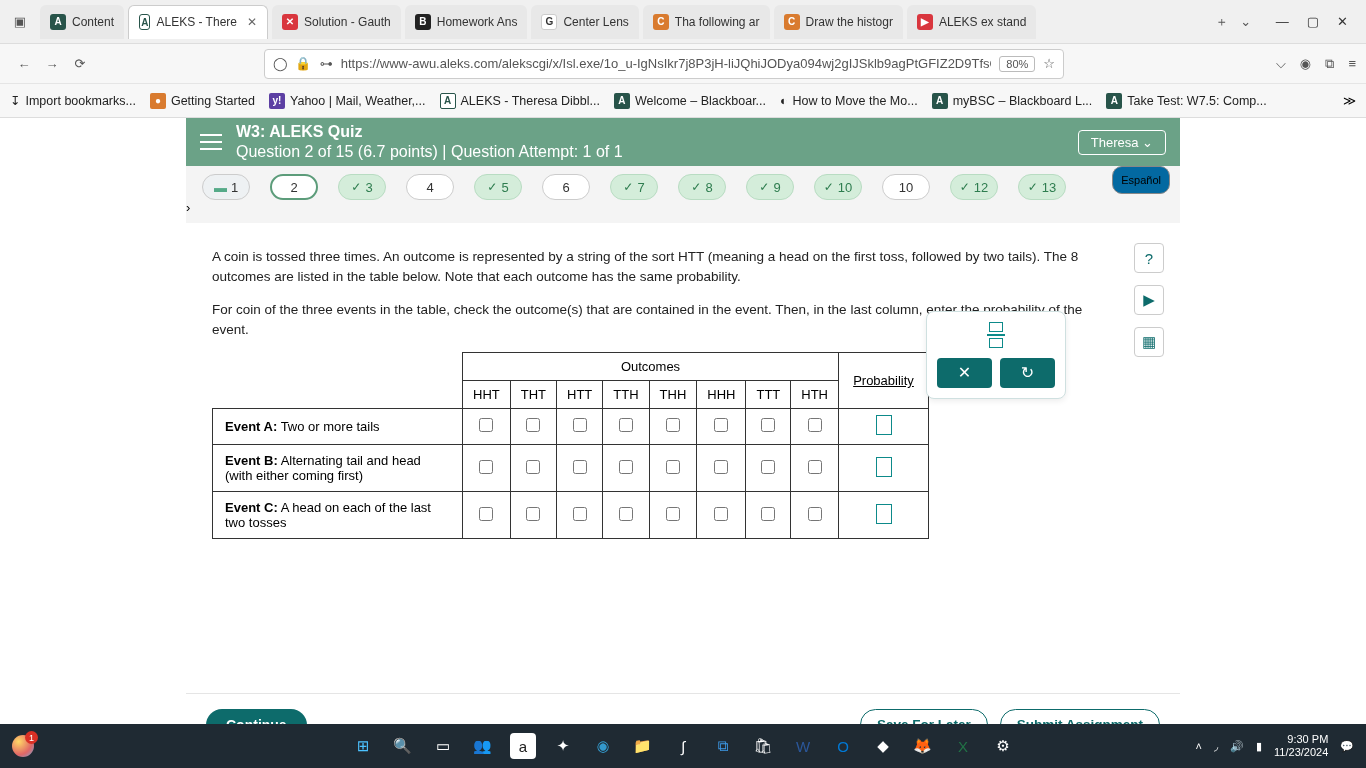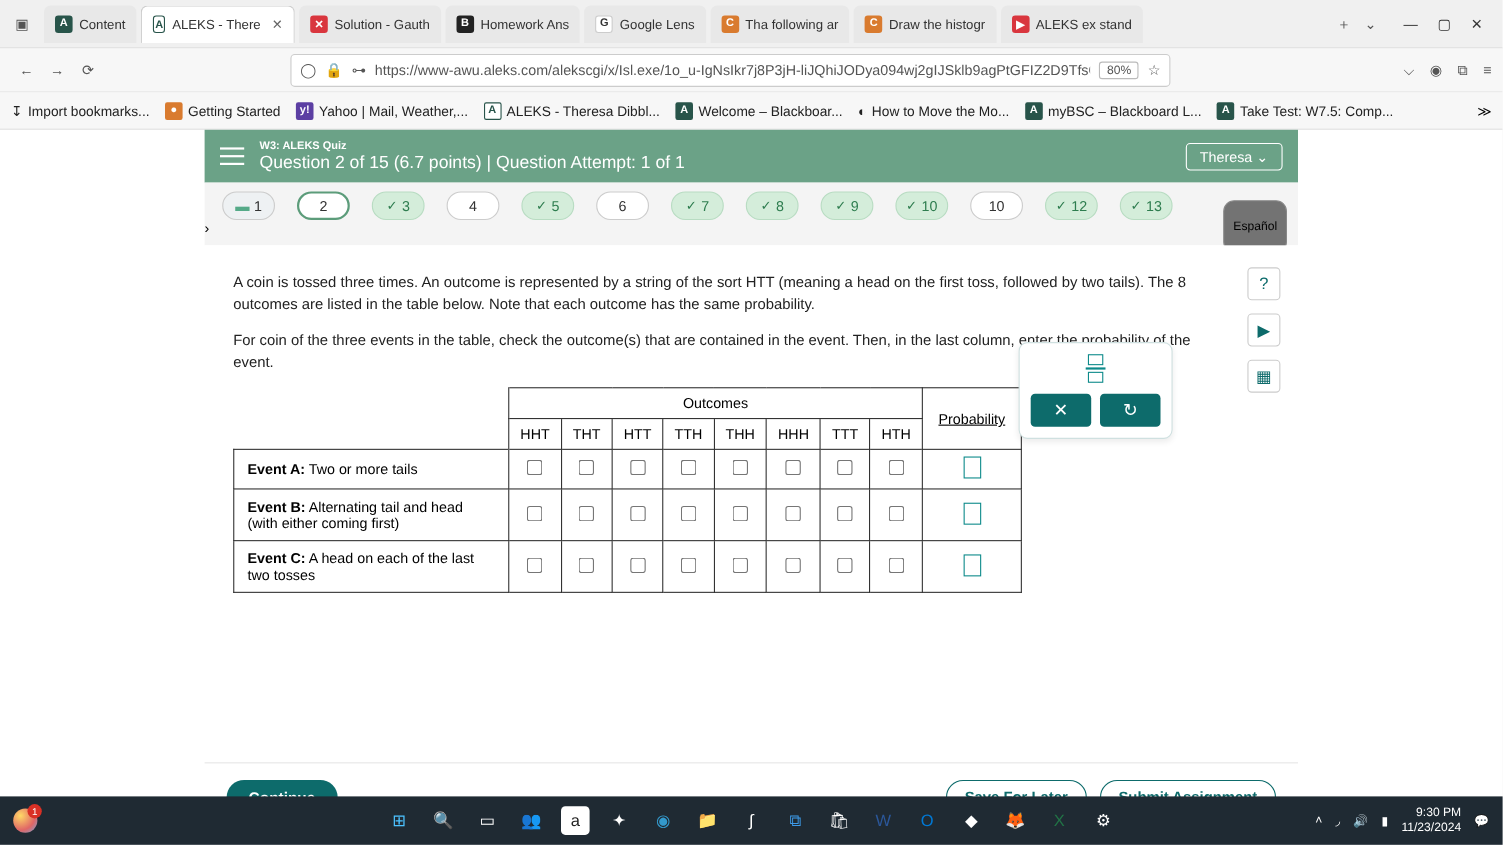--- a/index.html
+++ b/index.html
@@ -27,33 +27,33 @@
 
 .bookmarks { height: 34px; background: #f7f7f7; display: flex; align-items: center; padding: 0 10px; gap: 14px; border-bottom: 1px solid #ddd; font-size: 12.5px; }
 .bm { display: flex; align-items: center; gap: 5px; color: #222; }
 .bm .bm-icon { width: 16px; height: 16px; display: inline-flex; align-items: center; justify-content: center; border-radius: 2px; font-size: 10px; color: #fff; font-weight: bold; }
 
 
 .aleks-area { background: #fff; }
 .aleks-header { background: #6ba287; color: #fff; height: 48px; display: flex; align-items: center; padding: 0 14px; margin: 0 186px 0 186px; }
 .hamburger { width: 22px; height: 16px; display: flex; flex-direction: column; justify-content: space-between; margin-right: 14px; }
 .hamburger span { height: 2px; background: #fff; }
-.aleks-header .title { font-size: 10px; font-weight: bold; }
+.aleks-header .title { font-size: 16px; font-weight: bold; }
 .aleks-header .sub { font-size: 16px; margin-top: 2px; }
 .user-chip { margin-left: auto; border: 1px solid #fff; border-radius: 4px; padding: 4px 12px; font-size: 13px; }
 
 
 .qnav-wrap { background: #f4f4f4; padding: 8px 0; margin: 0 186px; position: relative; }
 .qnav { display: flex; gap: 20px; padding-left: 16px; align-items: center; }
 .pill { min-width: 48px; height: 26px; border-radius: 13px; display: flex; align-items: center; justify-content: center; gap: 4px; font-size: 13px; background: #fff; color: #333; border: 1px solid #ccc; }
 .pill.done { background: #d4edda; color: #2e7d4f; border-color: #b8dcc2; }
 .pill.current { background: #fff; border: 2px solid #5c9c7a; color: #333; }
 .pill.flag { background: #eef1f3; }
 .pill .chk { color: #2e7d4f; font-size: 12px; }
-.espanol { position: absolute; right: 10px; top: 0; border: 1px solid #888; border-radius: 10px; padding: 17px 8px; font-size: 11px; background: #737373; margin-top: 16px; }
+.espanol { position: absolute; right: 10px; top: 0; border: 1px solid #888; border-radius: 10px; padding: 7px 8px; font-size: 11px; background: #0369a1; }
 
 
 .content { margin: 0 186px; background: #fff; padding: 24px 26px 10px 26px; position: relative; height: 470px; }
 .prompt { font-size: 13.5px; color: #222; line-height: 1.5; margin-bottom: 12px; max-width: 900px; }
 
 
 .side-icons { position: absolute; right: 16px; top: 20px; display: flex; flex-direction: column; gap: 12px; }
 .side-icons .sicon { width: 30px; height: 30px; border: 1px solid #ccc; border-radius: 4px; display: flex; align-items: center; justify-content: center; color: #0d6b6b; font-size: 15px; background: #fff; }
 
 
@@ -116,21 +116,21 @@
       <div class="tab">
         <span class="favicon fi-red">✕</span>
         <span>Solution - Gauth</span>
       </div>
       <div class="tab">
         <span class="favicon fi-black">B</span>
         <span>Homework Ans</span>
       </div>
       <div class="tab">
         <span class="favicon fi-g">G</span>
-        <span>Google Lens</span>
+        <span>Center Lens</span>
       </div>
       <div class="tab">
         <span class="favicon fi-orange">C</span>
         <span>Tha following ar</span>
       </div>
       <div class="tab">
         <span class="favicon fi-orange">C</span>
         <span>Draw the histogr</span>
       </div>
       <div class="tab">

